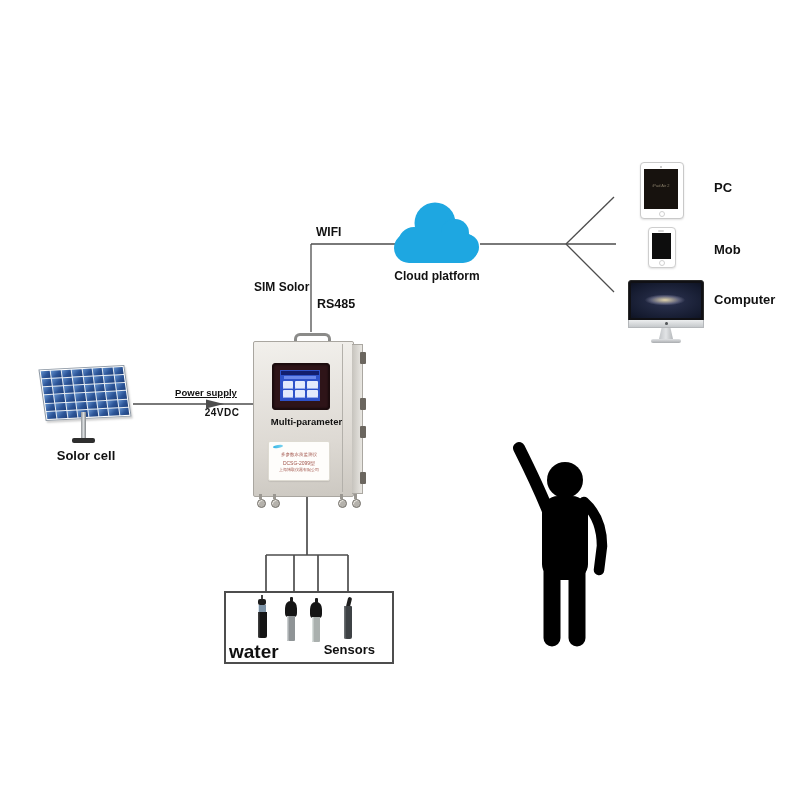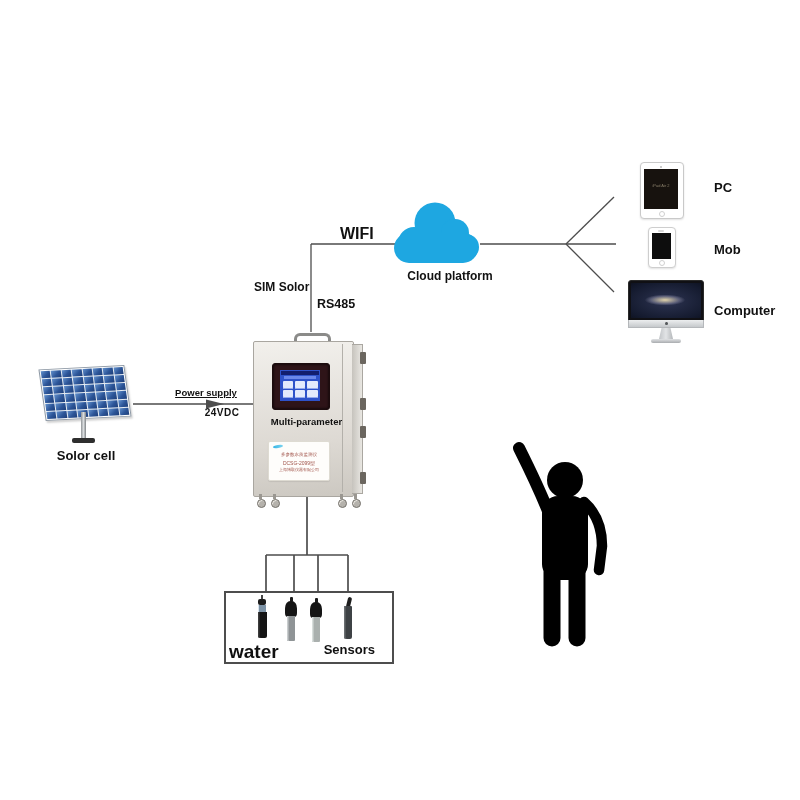--- a/index.html
+++ b/index.html
@@ -21,27 +21,27 @@
   #solar-pole{left:81px;top:412px;width:5px;height:28px;z-index:2;
     background:linear-gradient(90deg,#8f9396,#d9dcde,#7e8285);}
   #solar-base{left:72px;top:438px;width:23px;height:5px;background:#2e2e2e;border-radius:2px;z-index:2;}
   #solar-caption{left:38px;top:448px;width:96px;text-align:center;font-size:13px;}
 
   
   #power-label{left:156px;top:387px;width:100px;text-align:center;font-size:9.5px;text-decoration:underline;}
   #power-sublabel{left:172px;top:407px;width:100px;text-align:center;font-size:10px;letter-spacing:.5px;}
 
   
-  #wifi-label{left:316px;top:225px;font-size:16px;margin-left:24px;}
+  #wifi-label{left:316px;top:225px;font-size:12px;}
   #sim-label{left:254px;top:280px;font-size:12px;}
   #rs485-label{left:317px;top:297px;font-size:12.5px;}
 
   
   #cloud-svg{left:390px;top:199px;z-index:2;}
-  #cloud-caption{left:388px;top:269px;width:98px;text-align:center;font-size:12px;margin-left:13px;}
+  #cloud-caption{left:388px;top:269px;width:98px;text-align:center;font-size:12px;}
 
   
   .devpart{position:absolute;z-index:2;}
   #device-handle{left:294px;top:333px;width:31px;height:10px;border:3px solid #8b8b89;
     border-bottom:none;border-radius:6px 6px 0 0;}
   #device-body{left:253px;top:341px;width:99px;height:154px;border:1px solid #a9a6a0;border-radius:2px;
     background:linear-gradient(175deg,#f2f0ec 0%,#ddd9d3 65%,#ccc8c1 100%);}
   #device-side{left:352px;top:344px;width:10px;height:148px;border:1px solid #aaa7a1;border-left:none;
     background:linear-gradient(90deg,#c6c3bd,#e9e7e2);}
   .device-hinge{left:360px;width:6px;height:12px;background:#6b665f;border-radius:1px;}
@@ -89,21 +89,21 @@
     background:
       radial-gradient(ellipse 26px 7px at 34px 17px, rgba(235,220,175,.95), rgba(140,140,165,.5) 55%, rgba(0,0,0,0) 78%),
       radial-gradient(ellipse 60px 28px at 36px 18px, #2d3452, #141a2e 70%, #0a0d18 100%);}
   #imac-chin{left:628px;top:320px;width:76px;height:8px;border:1px solid #b5b8bb;border-top:none;
     background:linear-gradient(#eceeef,#c6c9cc);box-sizing:border-box;z-index:2;}
   #imac-logo{position:absolute;left:36px;top:2px;width:2.5px;height:3px;border-radius:50%;background:#55585b;}
   #imac-stand{left:659px;top:328px;width:14px;height:11px;z-index:2;
     background:linear-gradient(90deg,#c2c5c8,#e2e4e6,#b4b7ba);clip-path:polygon(18% 0,82% 0,100% 100%,0 100%);}
   #imac-base{left:651px;top:339px;width:30px;height:4px;border-radius:2px;z-index:2;
     background:linear-gradient(#e0e2e4,#a9acaf);}
-  #computer-label{left:714px;top:303px;font-size:13px;}
+  #computer-label{left:714px;top:292px;font-size:13px;}
 
   
   #person-svg{left:504px;top:434px;z-index:2;}
 
   
   #sensor-box{left:224px;top:591px;width:166px;height:69px;border:2px solid #4d4d4d;background:#fff;z-index:2;}
   .probe{position:absolute;z-index:3;}
   #probe1{left:256px;top:595px;width:12px;height:45px;}
   #probe1 .pin{position:absolute;left:5px;top:0;width:2px;height:5px;background:#444;}
   #probe1 .cap{position:absolute;left:2px;top:4px;width:8px;height:6px;background:#1c1c1c;border-radius:2px;}

